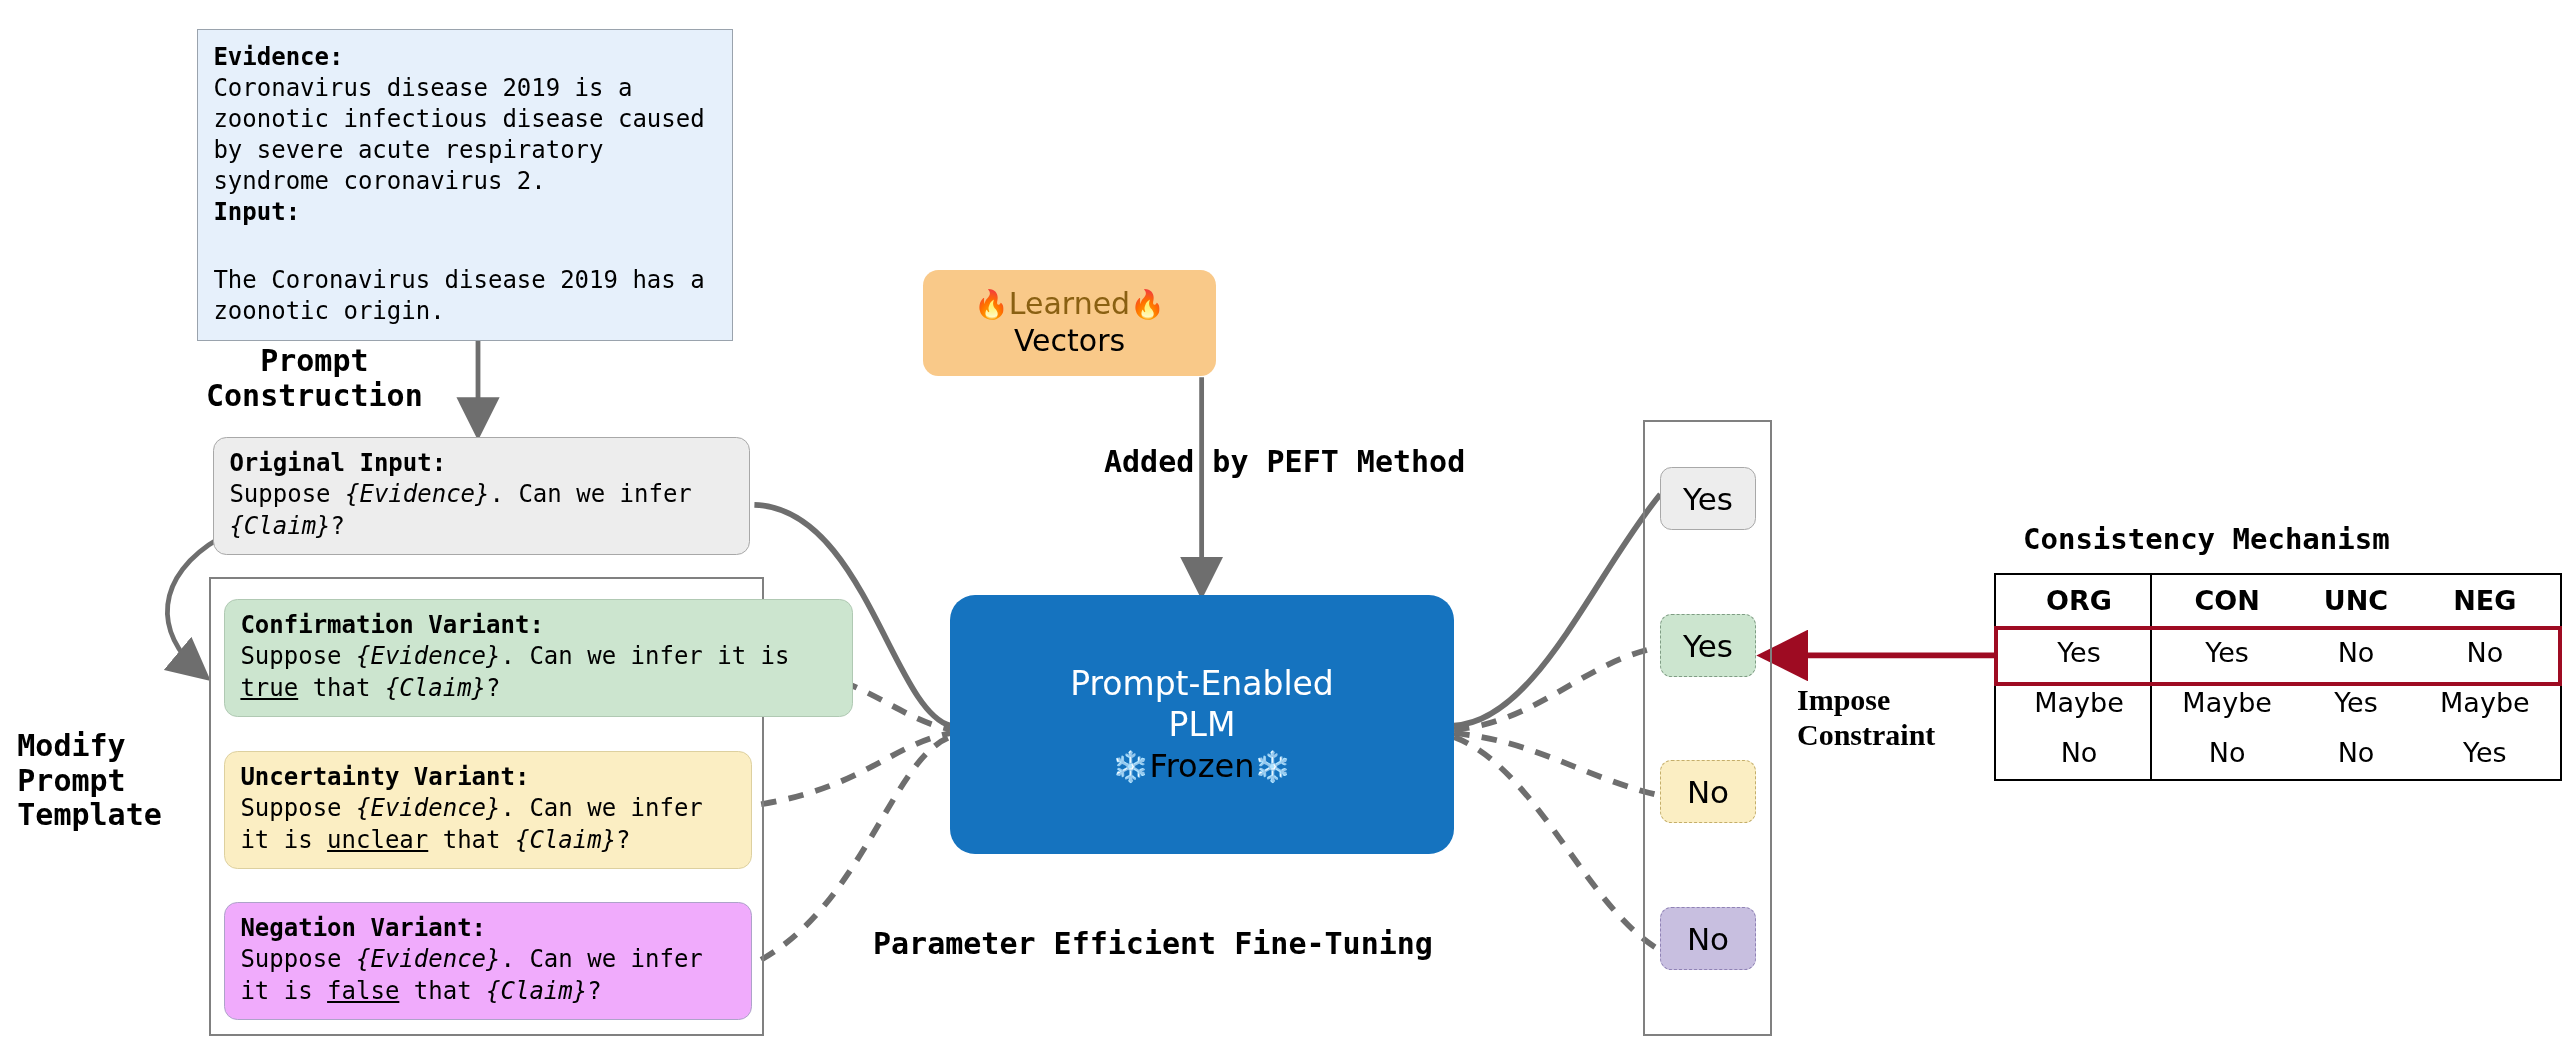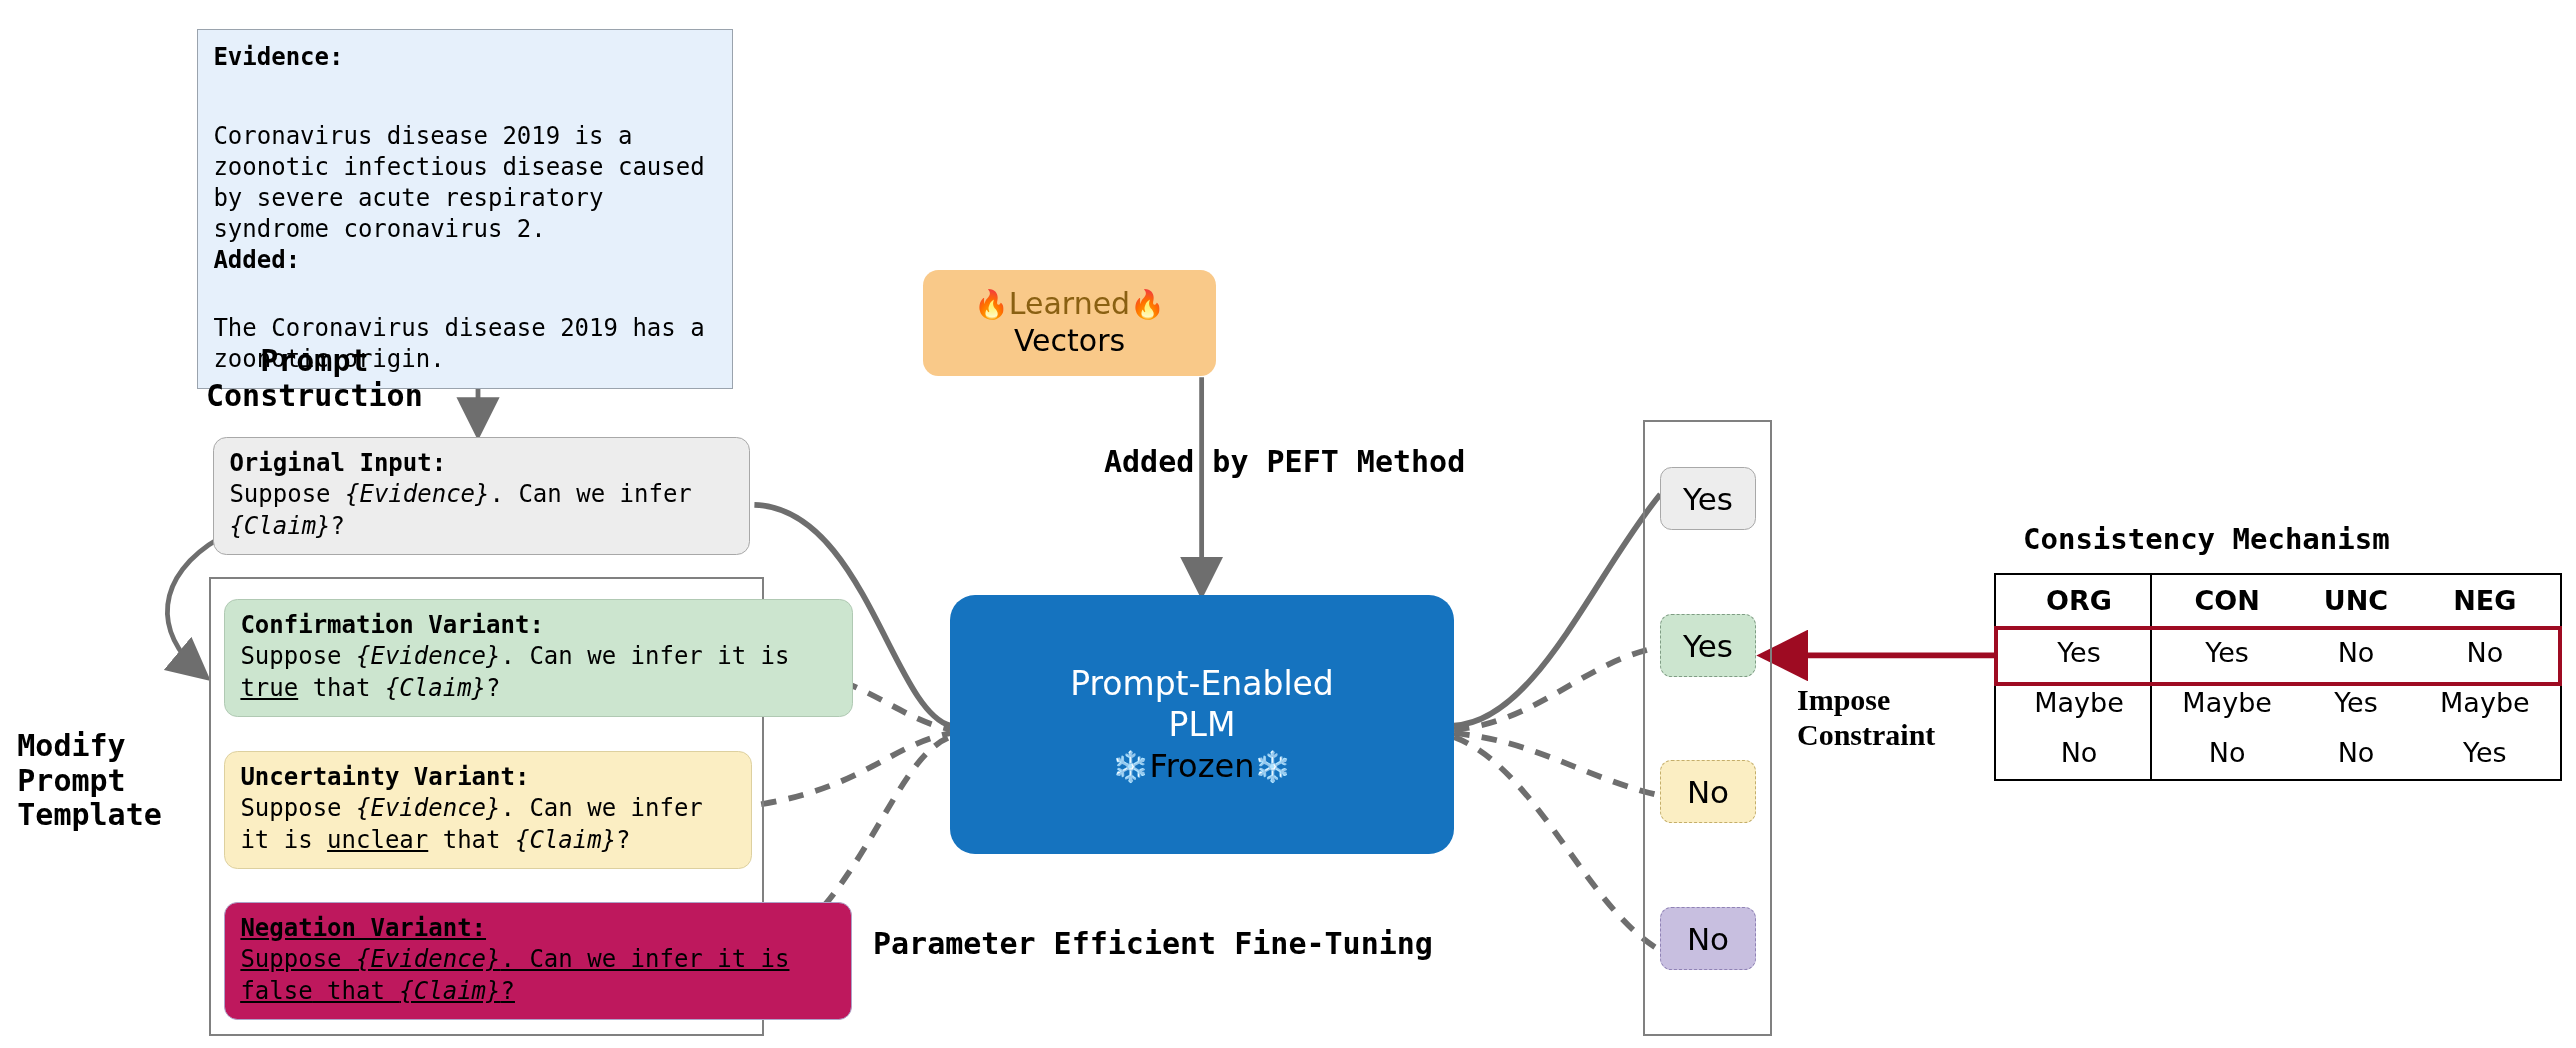--- a/index.html
+++ b/index.html
@@ -72,22 +72,22 @@
   }
   .card-confirmation {
     left: 224px; top: 599px; width: 629px;
     background: #cce5cf; border: 1.9px solid #b0c9b3;
   }
   .card-uncertainty {
     left: 224px; top: 751px; width: 528px;
     background: #fbeec3; border: 1.9px solid #ddd09f;
   }
   .card-negation {
-    left: 224px; top: 902px; width: 628px;
-    background: #be185d; border: 1.9px solid #ada3c9; text-decoration: underline;
+    left: 224px; top: 902px; width: 528px;
+    background: #f0abfc; border: 1.9px solid #ada3c9;
   }
 
   
   .blabel {
     position: absolute;
     font-weight: bold;
     font-size: 30px;
     line-height: 1.15;
     color: #000;
     white-space: pre;
@@ -236,22 +236,22 @@
     <path d="M 1515 756 C 1600 752, 1660 600, 1730 515" stroke="#6e6e6e" stroke-width="6" fill="none"></path>
     <path d="M 1515 760 C 1600 754, 1650 690, 1726 675" stroke="#6e6e6e" stroke-width="6" fill="none" stroke-dasharray="16 13"></path>
     <path d="M 1515 764 C 1600 772, 1650 810, 1726 828" stroke="#6e6e6e" stroke-width="6" fill="none" stroke-dasharray="16 13"></path>
     <path d="M 1515 768 C 1600 800, 1650 940, 1726 988" stroke="#6e6e6e" stroke-width="6" fill="none" stroke-dasharray="16 13"></path>
 
     <line x1="2078" y1="683" x2="1848" y2="683" stroke="#9e0b22" stroke-width="6" marker-end="url(#arrowRed)"></line>
   </svg>
 
   <div class="evidence-box">
     <span class="lbl" style="display: block;">Evidence:</span>
-    <span style="display: block; margin-top: 48px;">Coronavirus disease 2019 is a zoonotic infectious disease caused by severe acute respiratory syndrome coronavirus 2.</span>
-    <span class="lbl" style="display: block;">Added:</span>
+    <span style="display: block;">Coronavirus disease 2019 is a zoonotic infectious disease caused by severe acute respiratory syndrome coronavirus 2.</span>
+    <span class="lbl" style="display: block;">Input:</span>
     <span style="display: block; margin-top: 36px;">The Coronavirus disease 2019 has a zoonotic origin.</span>
   </div>
 
   <div class="blabel label-prompt-construction">Prompt<br>Construction</div>
   <div class="blabel label-modify-template">Modify<br>Prompt<br>Template</div>
   <div class="blabel label-added-peft">Added by PEFT Method</div>
   <div class="blabel label-peft">Parameter Efficient Fine-Tuning</div>
   <div class="blabel label-impose-constraint">Impose<br>Constraint</div>
   <div class="blabel label-consistency-title">Consistency Mechanism</div>
 

